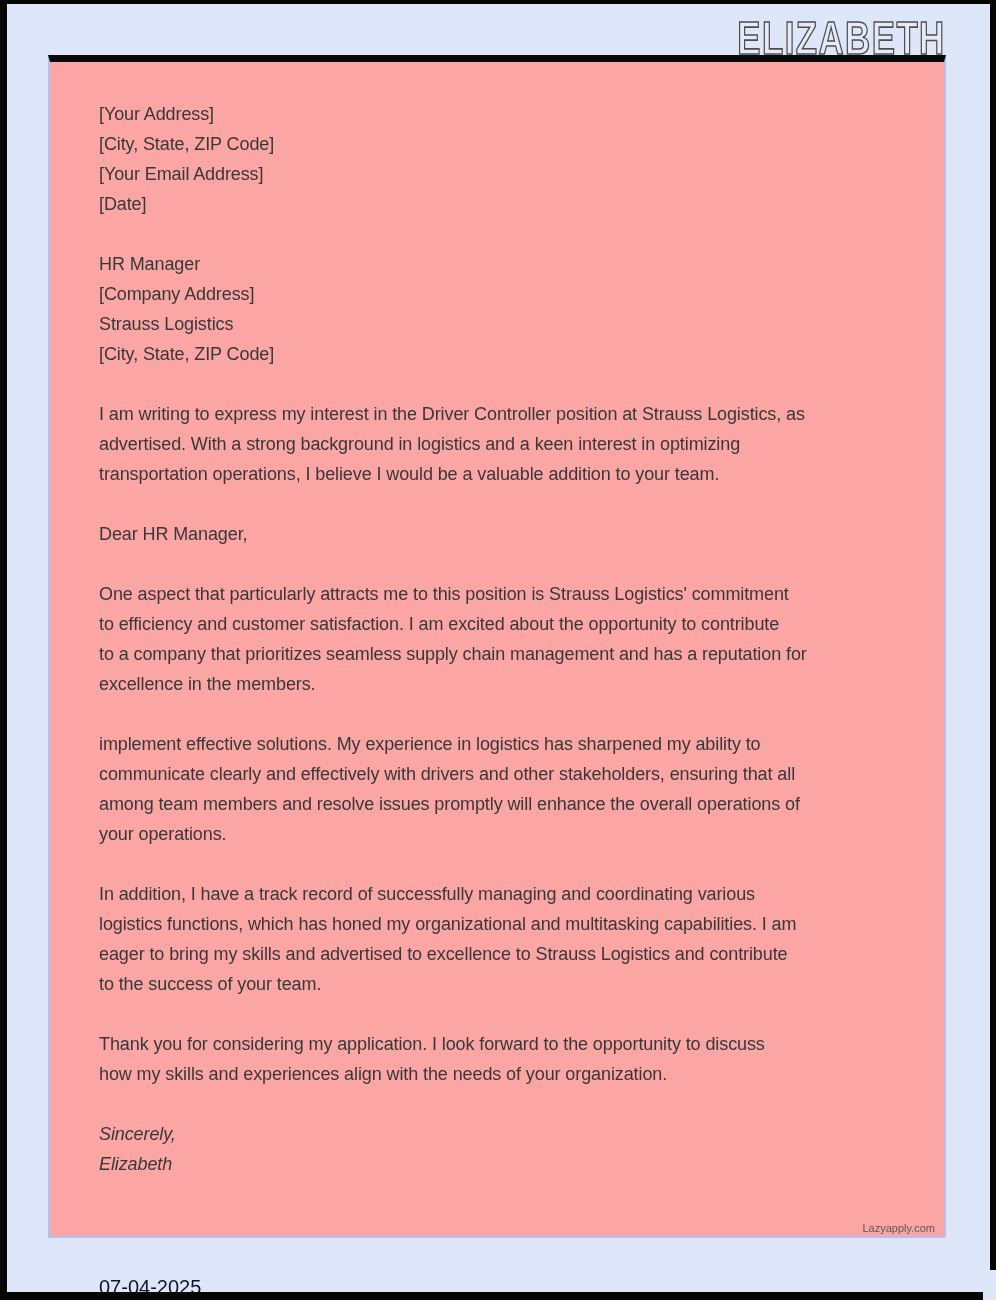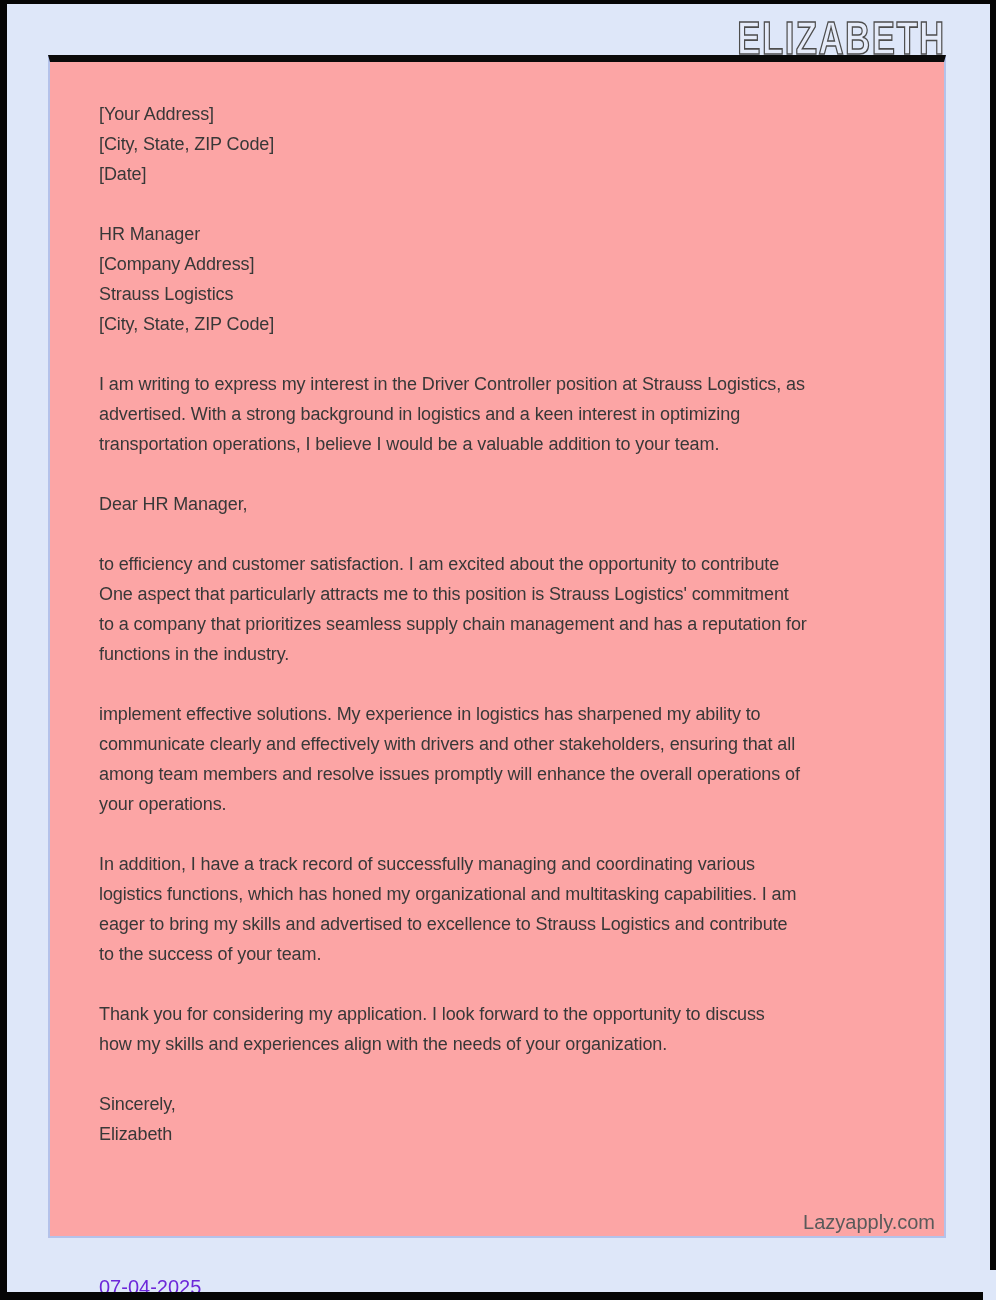--- a/index.html
+++ b/index.html
@@ -53,77 +53,78 @@
     position:absolute;
     left:49px;
     top:37px;
     width:800px;
     color:#383838;
     font-size:18px;
     letter-spacing:-0.1px;
     line-height:30px;
   }
   .letter-block { margin:0 0 30px 0; }
-  .letter-block:last-child { margin-bottom:8px; }
+  .letter-block:last-child { margin-bottom:8px;font-style:italic; }
   .letter-line { white-space:nowrap; height:30px; }
 
   .watermark {
     position:absolute;
     right:9px;
     bottom:2px;
-    font-size:20px;
+    font-size:11px;
     color:#5a5a5a;
     letter-spacing:0;
   }
 
   .date-link {
     position:absolute;
     left:99px;
     top:1276px;
     font-size:20px;
-    color:#6d28d9;
+    color:#0f172a;
     text-decoration:underline;
     z-index:4;
     cursor:pointer;
     white-space:nowrap;
   }
 </style>
 </head>
 <body>
 
 <div class="stage">
 
   <div class="brand">ELIZABETH</div>
 
   <div class="document">
     <div class="letter-content">
         <div class="letter-block">
           <div class="letter-line">[Your Address]</div>
           <div class="letter-line">[City, State, ZIP Code]</div>
+          <div class="letter-line">[Your Email Address]</div>
           <div class="letter-line">[Date]</div>
         </div>
         <div class="letter-block">
           <div class="letter-line">HR Manager</div>
           <div class="letter-line">[Company Address]</div>
           <div class="letter-line">Strauss Logistics</div>
           <div class="letter-line">[City, State, ZIP Code]</div>
         </div>
         <div class="letter-block">
           <div class="letter-line">I am writing to express my interest in the Driver Controller position at Strauss Logistics, as</div>
           <div class="letter-line">advertised. With a strong background in logistics and a keen interest in optimizing</div>
           <div class="letter-line">transportation operations, I believe I would be a valuable addition to your team.</div>
         </div>
         <div class="letter-block">
           <div class="letter-line">Dear HR Manager,</div>
         </div>
         <div class="letter-block">
+          <div class="letter-line">One aspect that particularly attracts me to this position is Strauss Logistics' commitment</div>
           <div class="letter-line">to efficiency and customer satisfaction. I am excited about the opportunity to contribute</div>
-          <div class="letter-line">One aspect that particularly attracts me to this position is Strauss Logistics' commitment</div>
           <div class="letter-line">to a company that prioritizes seamless supply chain management and has a reputation for</div>
-          <div class="letter-line">functions in the industry.</div>
+          <div class="letter-line">excellence in the members.</div>
         </div>
         <div class="letter-block">
           <div class="letter-line">implement effective solutions. My experience in logistics has sharpened my ability to</div>
           <div class="letter-line">communicate clearly and effectively with drivers and other stakeholders, ensuring that all</div>
           <div class="letter-line">among team members and resolve issues promptly will enhance the overall operations of</div>
           <div class="letter-line">your operations.</div>
         </div>
         <div class="letter-block">
           <div class="letter-line">In addition, I have a track record of successfully managing and coordinating various</div>
           <div class="letter-line">logistics functions, which has honed my organizational and multitasking capabilities. I am</div>

